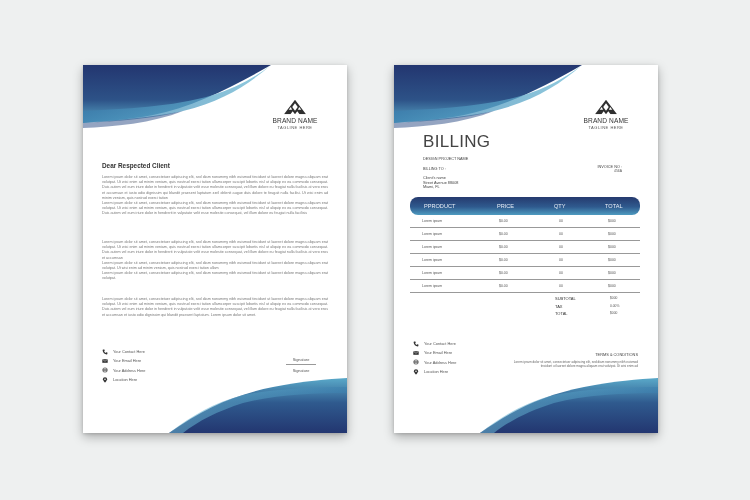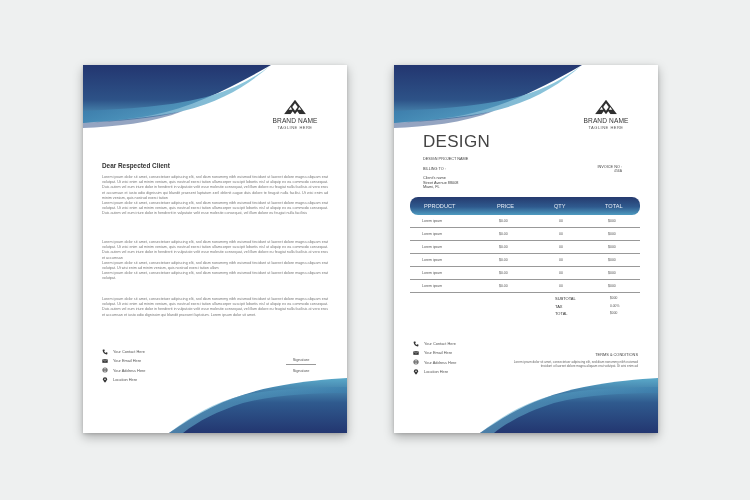--- a/index.html
+++ b/index.html
@@ -205,21 +205,21 @@
   </svg>
 
   <div class="brand">
     <svg class="logo" viewBox="0 0 24 16">
         <use href="#logoSym"></use>
       </svg>
     <div class="name">BRAND NAME</div>
     <div class="tag">TAGLINE HERE</div>
   </div>
 
-  <div class="inv-title">DESIGN</div>
+  <div class="inv-title">BILLING</div>
   <div class="inv-project">DESIGN PROJECT NAME</div>
   <div class="inv-billing">BILLING TO :</div>
   <div class="inv-client">
     <div>Client's name</div>
     <div>Street Avenue 88008</div>
     <div>Miami, FL</div>
   </div>
   <div class="inv-no">
     <span>INVOICE NO :</span>
     <span class="num">456A</span>

